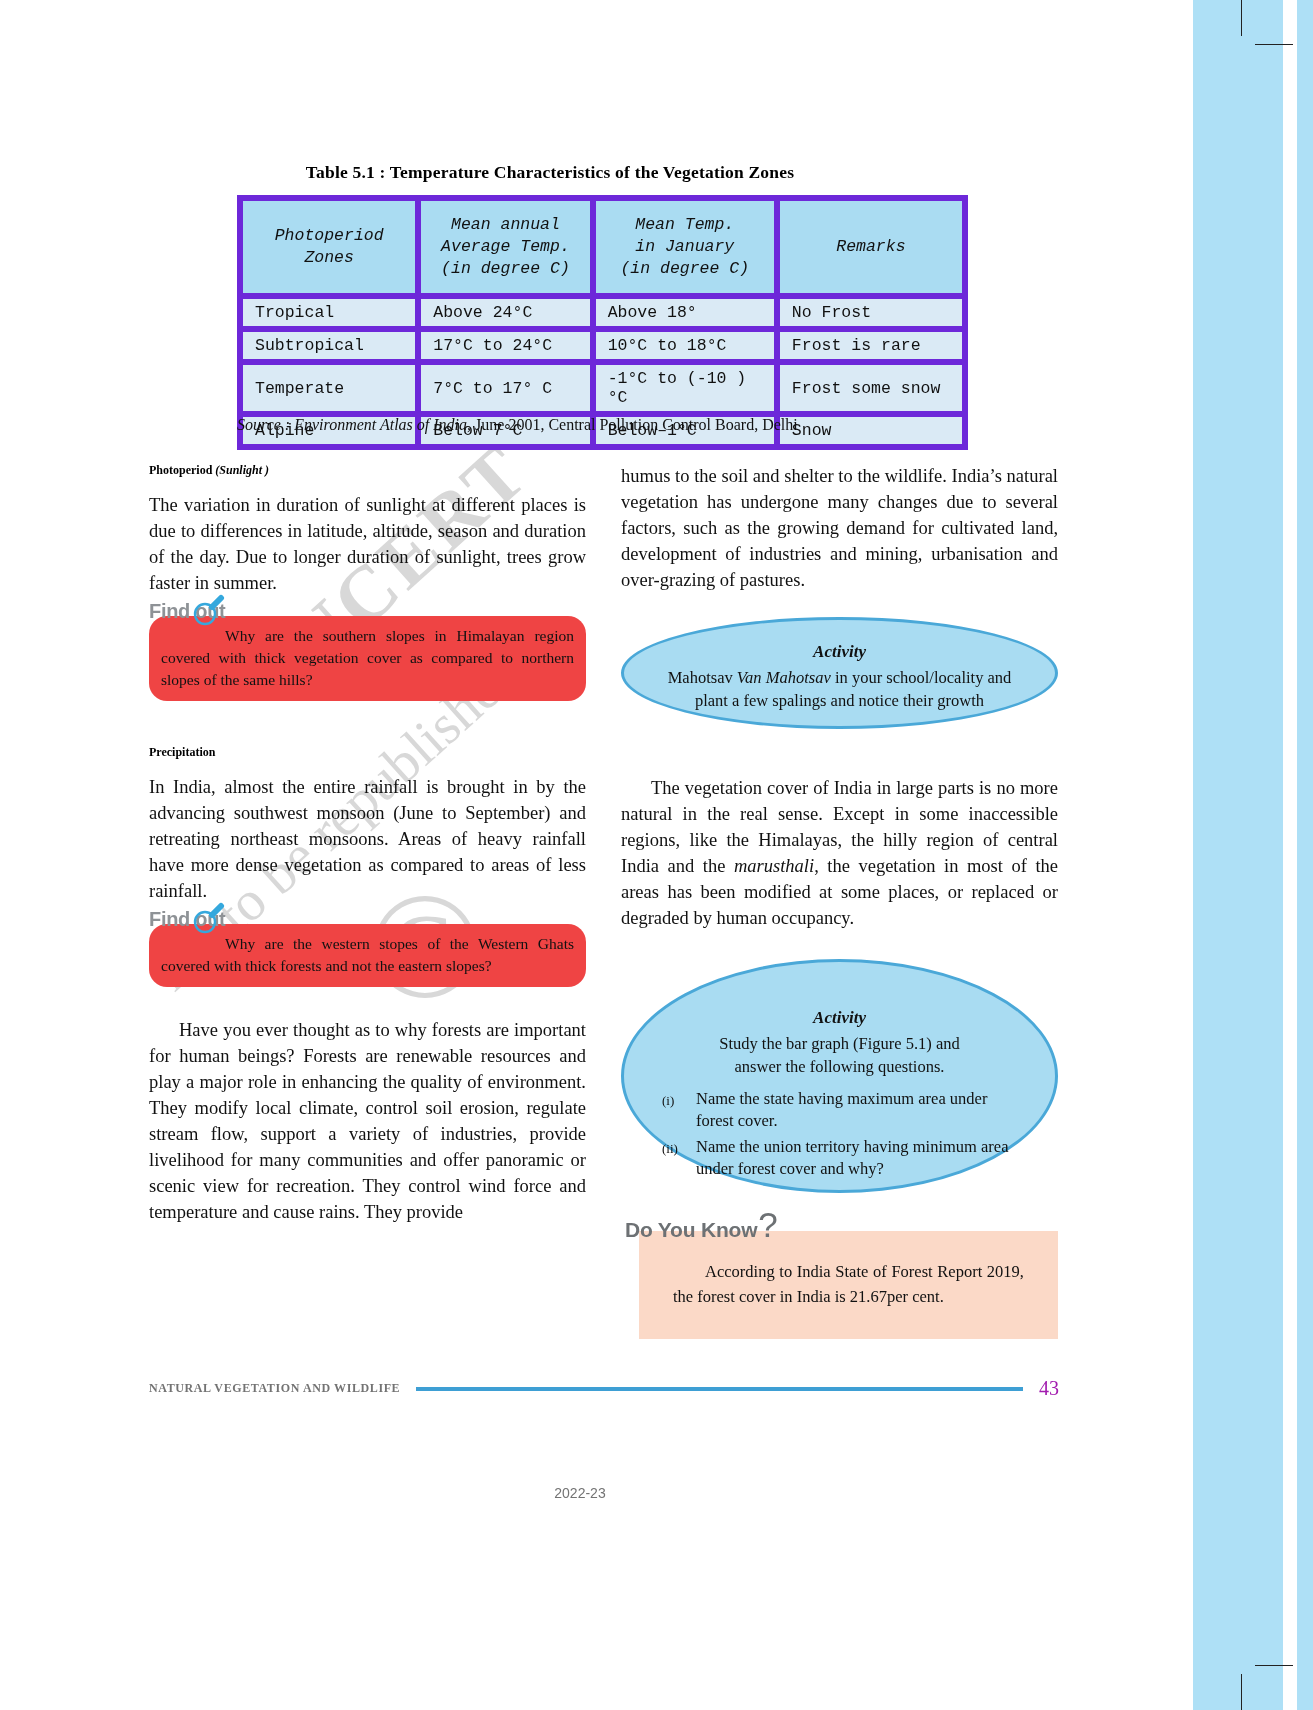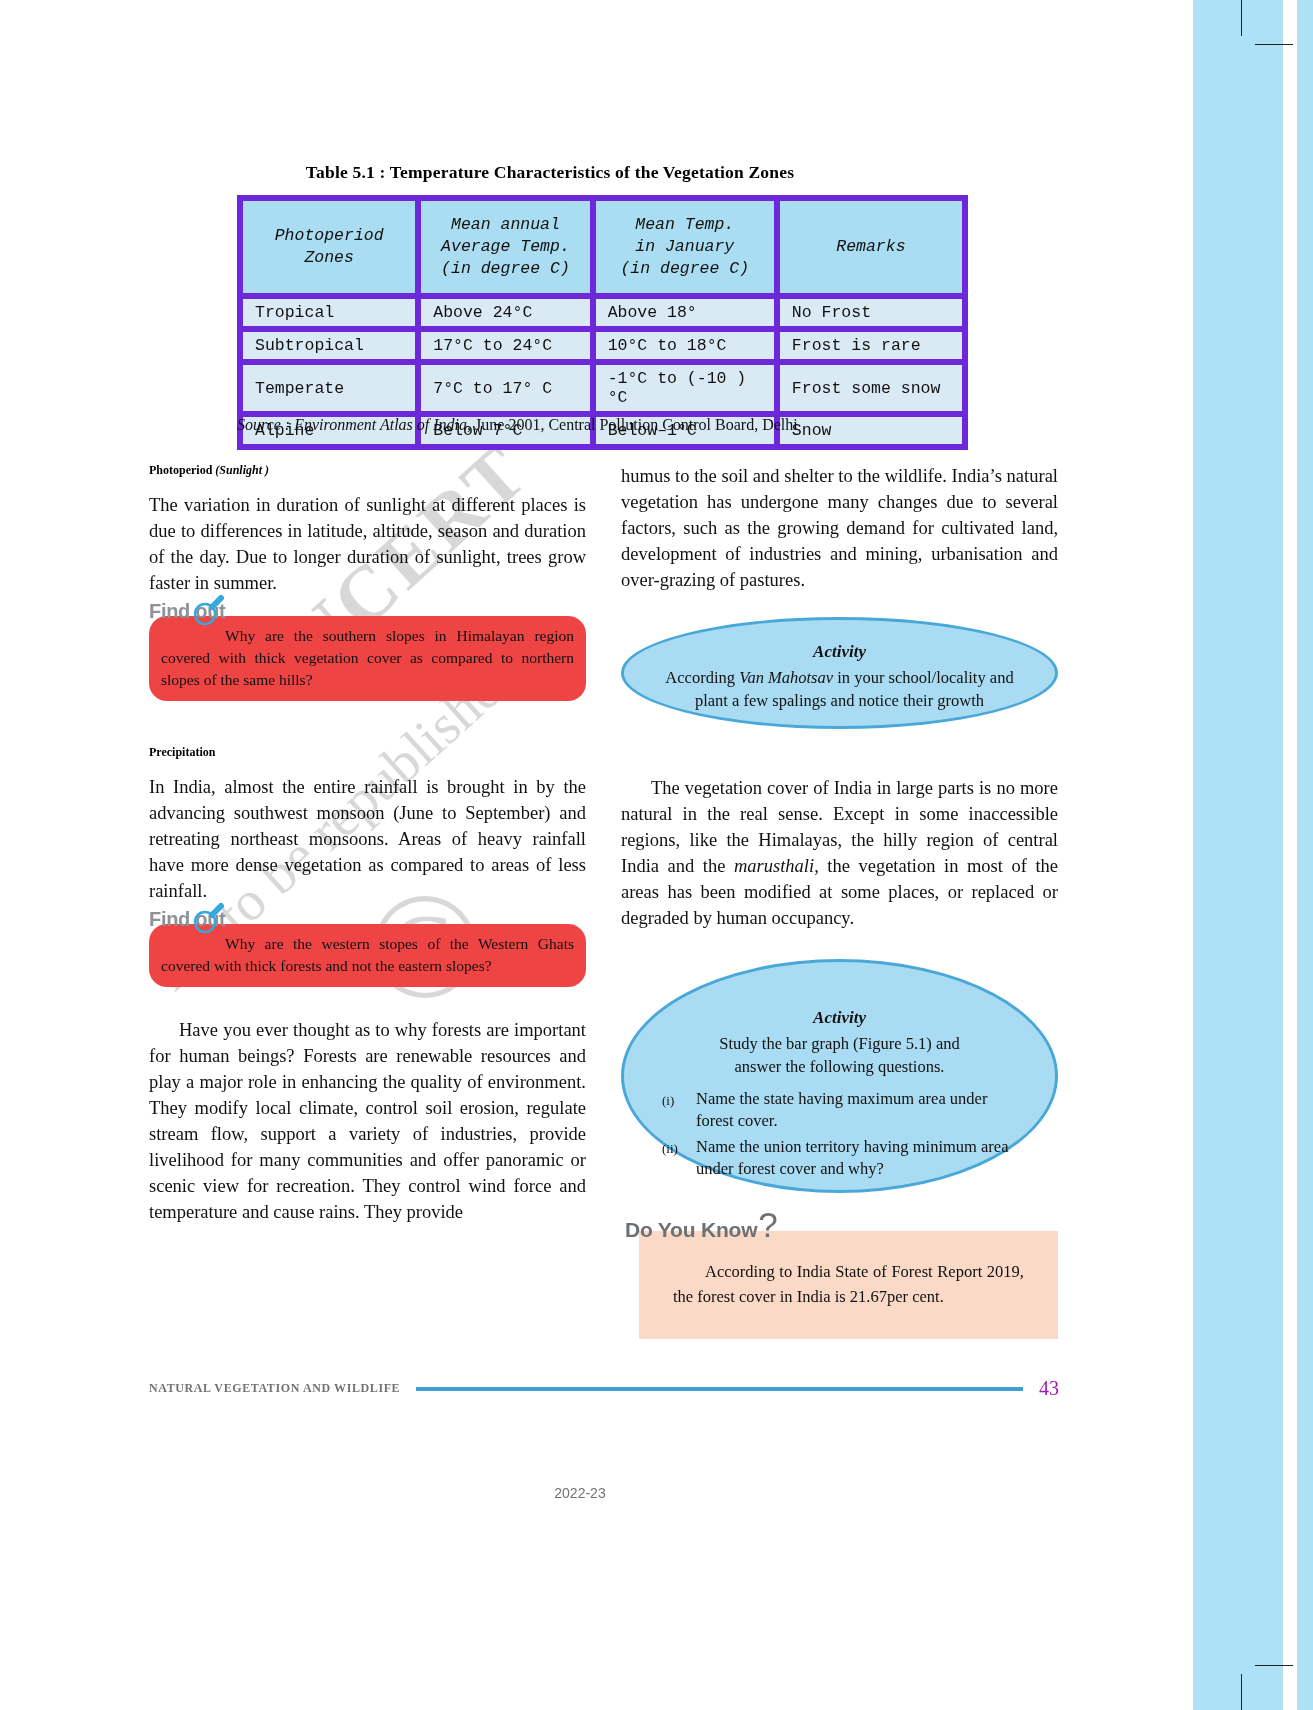--- a/index.html
+++ b/index.html
@@ -349,21 +349,21 @@
 
     <p class="body jfy ind" style="margin-top:30px;">Have you ever thought as to why forests are important for human beings? Forests are renewable resources and play a major role in enhancing the quality of environment. They modify local climate, control soil erosion, regulate stream flow, support a variety of industries, provide livelihood for many communities and offer panoramic or scenic view for recreation. They control wind force and temperature and cause rains. They provide</p>
   </div>
 
   <div class="col-right">
 
     <p class="body jfy">humus to the soil and shelter to the wildlife. India’s natural vegetation has undergone many changes due to several factors, such as the growing demand for cultivated land, development of industries and mining, urbanisation and over-grazing of pastures.</p>
 
     <div class="ellipse ellipse-1">
       <div class="act-title">Activity</div>
-      <p><span>According </span><em>Van Mahotsav</em><span> in your school/locality and plant a few spalings and notice their growth</span></p>
+      <p><span>Mahotsav </span><em>Van Mahotsav</em><span> in your school/locality and plant a few spalings and notice their growth</span></p>
     </div>
 
     <p class="body jfy ind" style="margin-top:46px;"><span>The vegetation cover of India in large parts is no more natural in the real sense. Except in some inaccessible regions, like the Himalayas, the hilly region of central India and the </span><em>marusthali</em><span>, the vegetation in most of the areas has been modified at some places, or replaced or degraded by human occupancy.</span></p>
 
     <div class="ellipse ellipse-2">
       <div class="act-title">Activity</div>
       <p>Study the bar graph (Figure 5.1) and</p>
       <p>answer the following questions.</p>
       <ol>
         <li><span class="mk">(i)</span><span>Name the state having maximum area under forest cover.</span></li>

